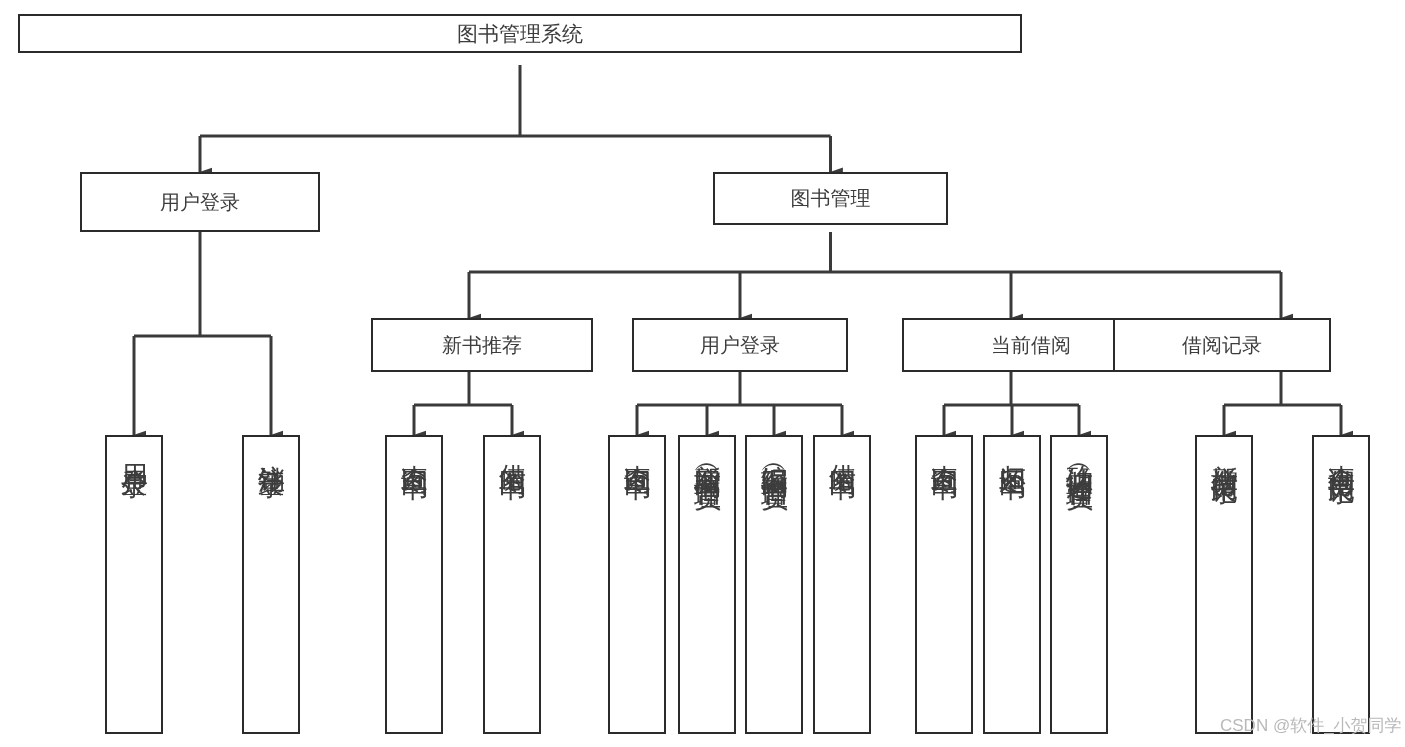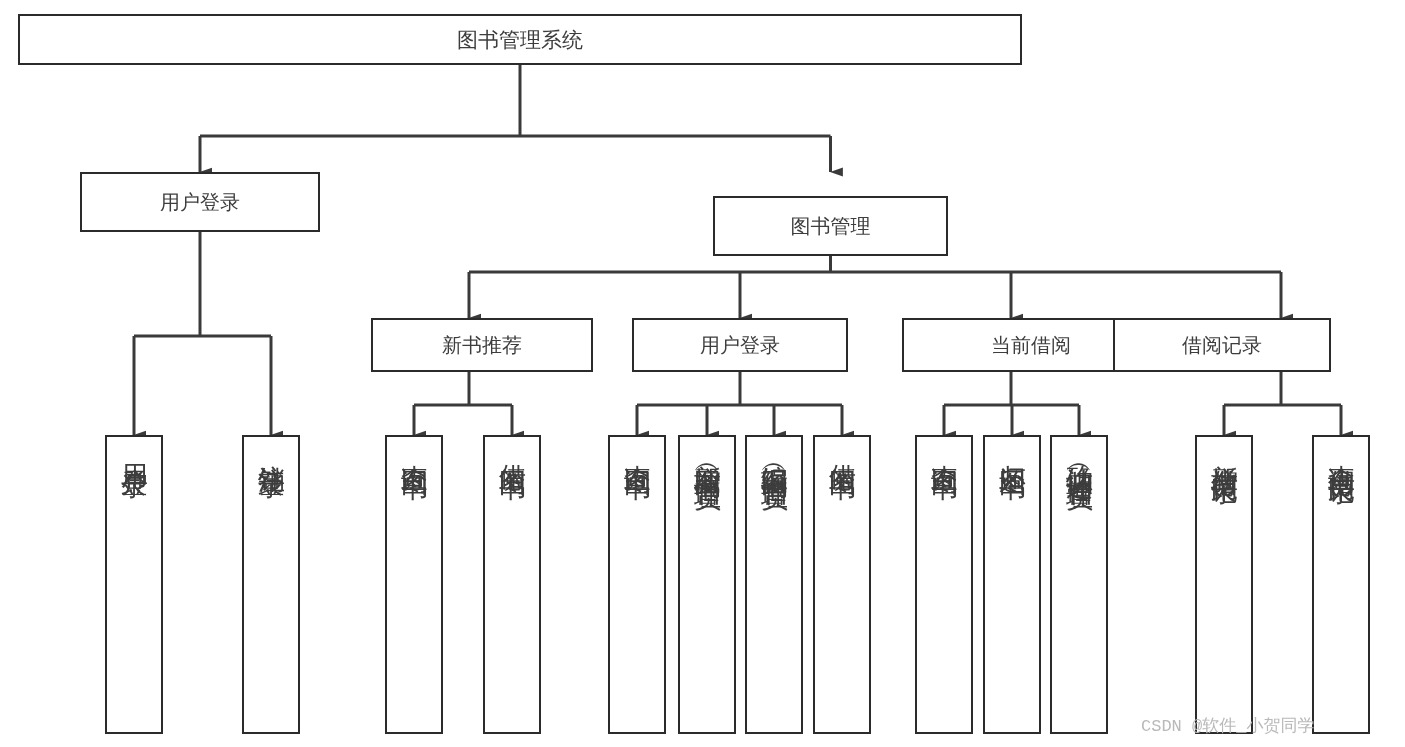--- a/index.html
+++ b/index.html
@@ -58,25 +58,25 @@
   .node-leaf .node-label {
     font-size: 27px;
     writing-mode: vertical-rl;
     text-orientation: upright;
     letter-spacing: 3px;
     line-height: 1;
     display: block;
   }
   .watermark {
     position: absolute;
-    left: 1141px;
+    left: 1220px;
     top: 714px;
     font-size: 17px;
     color: #b9b9b9;
-    font-family: Liberation Mono, monospace;
+    font-family: Liberation Sans, sans-serif;
     white-space: nowrap;
     pointer-events: none;
   }
 </style>
 </head>
 <body>
 
 <div id="diagram-root">
 
   <svg class="diagram-canvas" viewBox="0 0 1405 747" xmlns="http://www.w3.org/2000/svg">
@@ -116,27 +116,27 @@
         <path d="M1012,405 L1012,435" marker-end="url(#arrowhead)"></path>
         <path d="M1079,405 L1079,435" marker-end="url(#arrowhead)"></path>
         <path d="M1281,372 L1281,405"></path>
         <path d="M1224,405 L1341,405"></path>
         <path d="M1224,405 L1224,435" marker-end="url(#arrowhead)"></path>
         <path d="M1341,405 L1341,435" marker-end="url(#arrowhead)"></path>
       </g>
   </svg>
 
   <div id="nodes-layer">
-      <div class="node-box node-root" style="left: 18px; top: 14px; width: 1004px; height: 51px; justify-content: center;">
+      <div class="node-box node-root" style="left: 18px; top: 14px; width: 1004px; height: 39px; justify-content: center;">
         <span class="node-label">图书管理系统</span>
       </div>
       <div class="node-box node-l2" style="left: 80px; top: 172px; width: 240px; height: 60px;">
         <span class="node-label">用户登录</span>
       </div>
-      <div class="node-box node-l2" style="left: 713px; top: 172px; width: 235px; height: 60px; margin-top: 24px;">
+      <div class="node-box node-l2" style="left: 713px; top: 172px; width: 235px; height: 53px;">
         <span class="node-label">图书管理</span>
       </div>
       <div class="node-box node-l3" style="left: 358px; top: 318px; width: 222px; height: 54px; margin-left: 13px;">
         <span class="node-label">新书推荐</span>
       </div>
       <div class="node-box node-l3" style="left: 632px; top: 318px; width: 216px; height: 54px;">
         <span class="node-label">用户登录</span>
       </div>
       <div class="node-box node-l3" style="left: 902px; top: 318px; width: 258px; height: 54px; text-align: right;">
         <span class="node-label">当前借阅</span>

